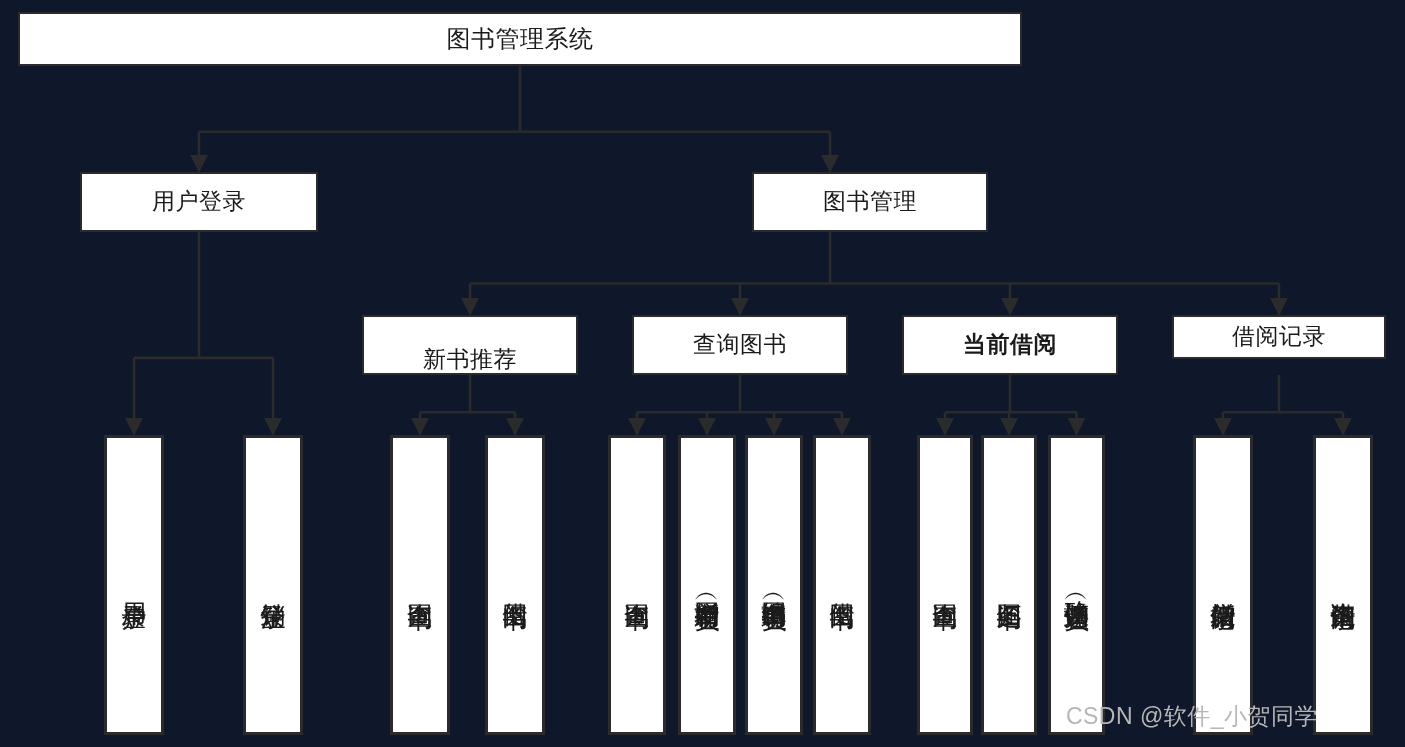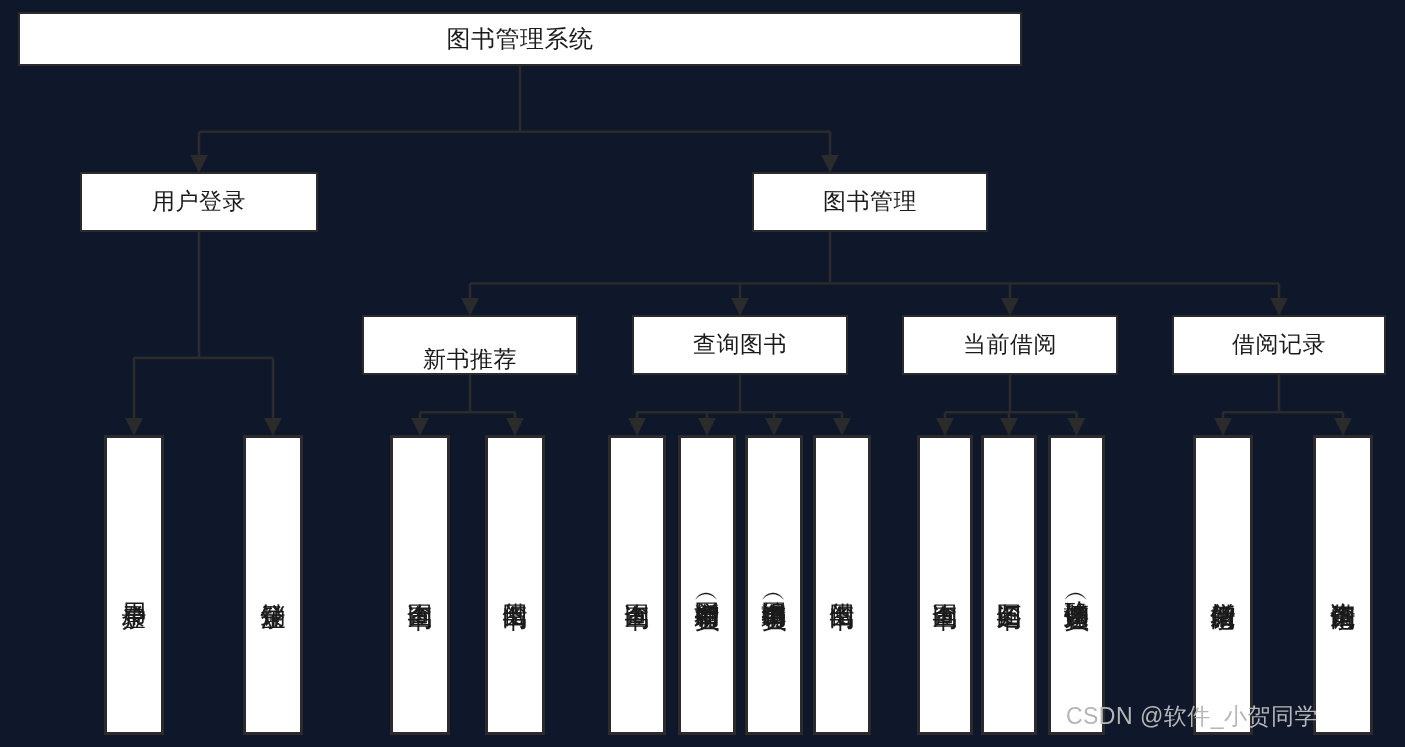--- a/index.html
+++ b/index.html
@@ -126,24 +126,24 @@
       </div>
       <div class="node h" style="left: 712px; top: 172px; width: 236px; height: 60px; margin-left: 40px;">
         <span class="label">图书管理</span>
       </div>
       <div class="node h" style="left: 362px; top: 315px; width: 216px; height: 60px; align-items: flex-end;">
         <span class="label">新书推荐</span>
       </div>
       <div class="node h" style="left: 632px; top: 315px; width: 216px; height: 60px;">
         <span class="label">查询图书</span>
       </div>
-      <div class="node h" style="left: 902px; top: 315px; width: 216px; height: 60px;">
+      <div class="node h" style="left: 902px; top: 315px; width: 216px; height: 60px; font-weight: bold;">
         <span class="label">当前借阅</span>
       </div>
-      <div class="node h" style="left: 1172px; top: 315px; width: 214px; height: 60px;">
+      <div class="node h" style="left: 1172px; top: 315px; width: 214px; height: 44px;">
         <span class="label">借阅记录</span>
       </div>
       <div class="node v" style="left: 104px; top: 435px; width: 60px; height: 300px;">
         <span class="label">用户登录</span>
       </div>
       <div class="node v" style="left: 243px; top: 435px; width: 60px; height: 300px;">
         <span class="label">注销登录</span>
       </div>
       <div class="node v" style="left: 390px; top: 435px; width: 60px; height: 300px;">
         <span class="label">查询图书</span>

